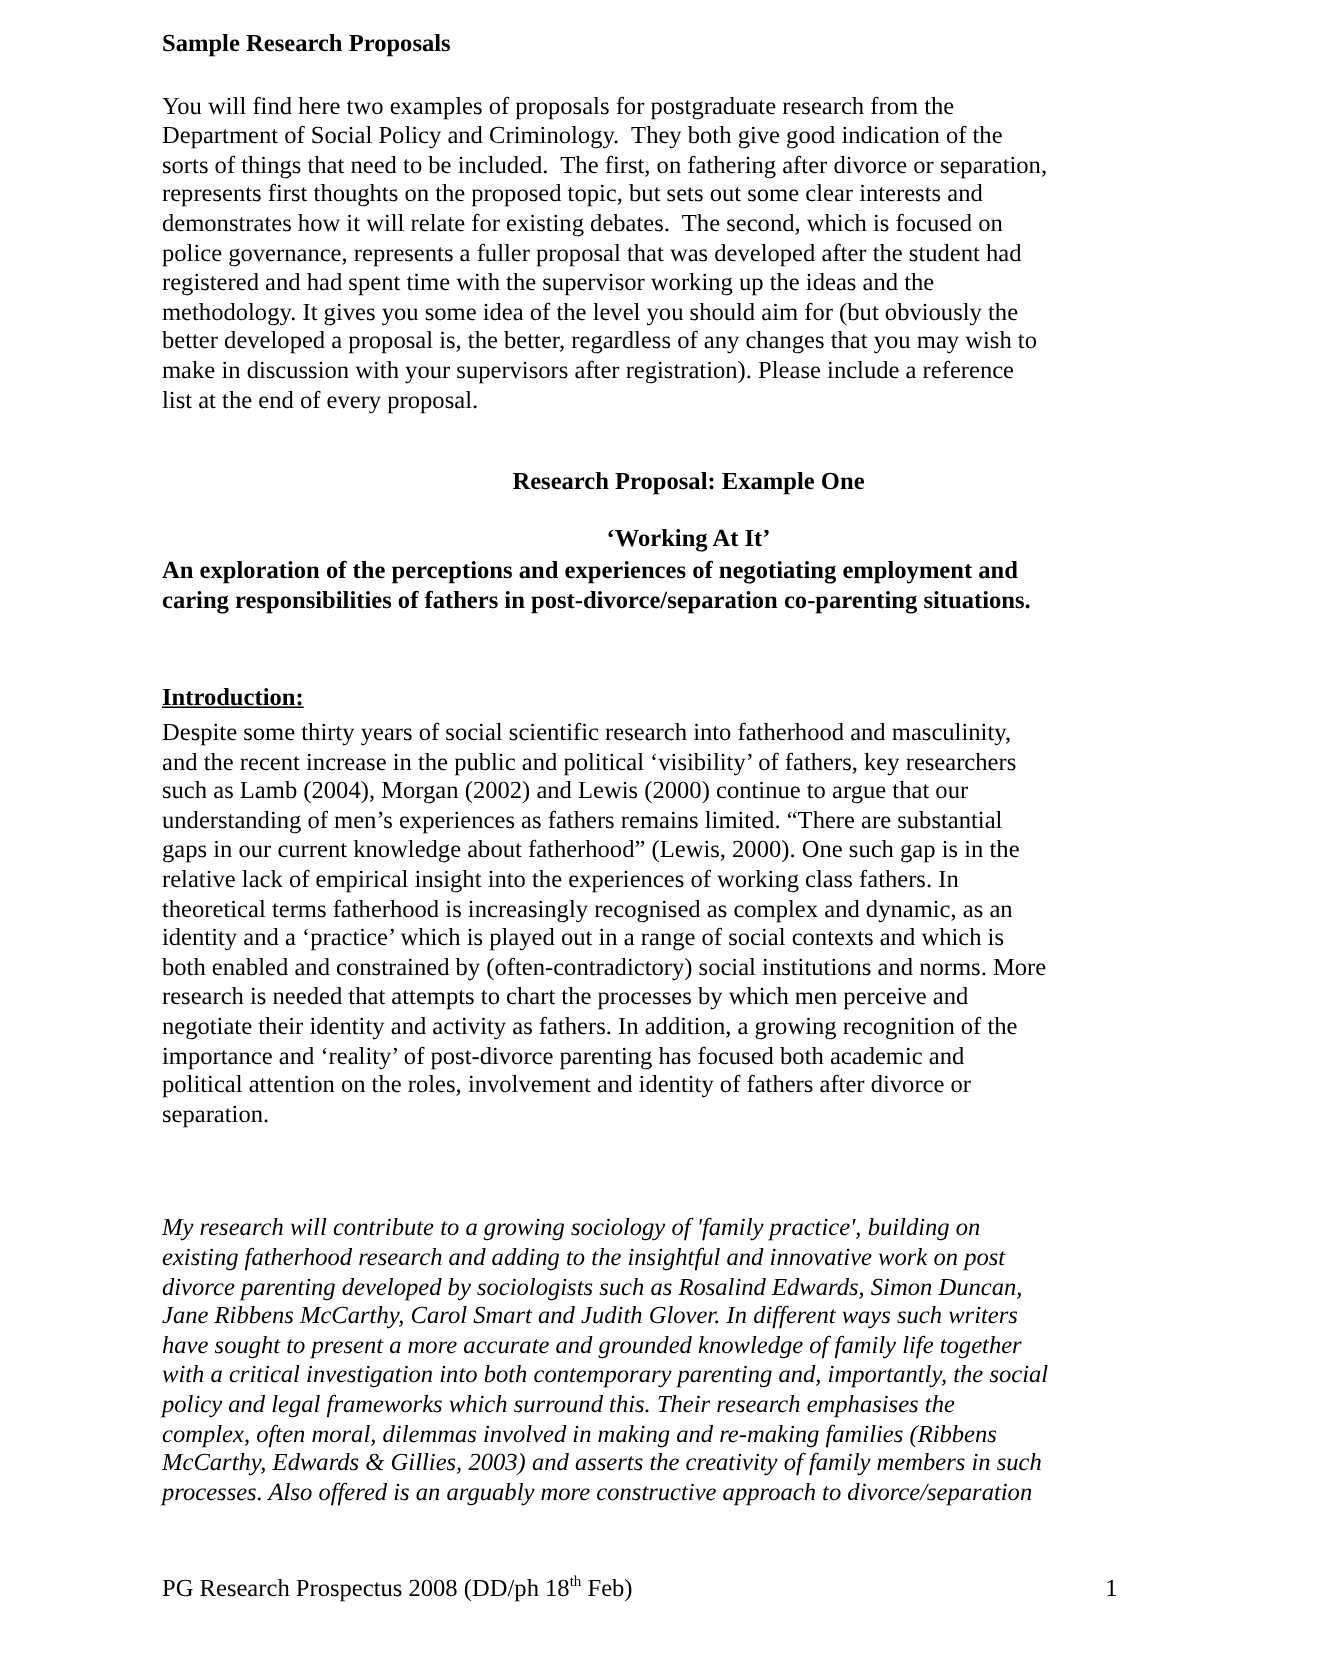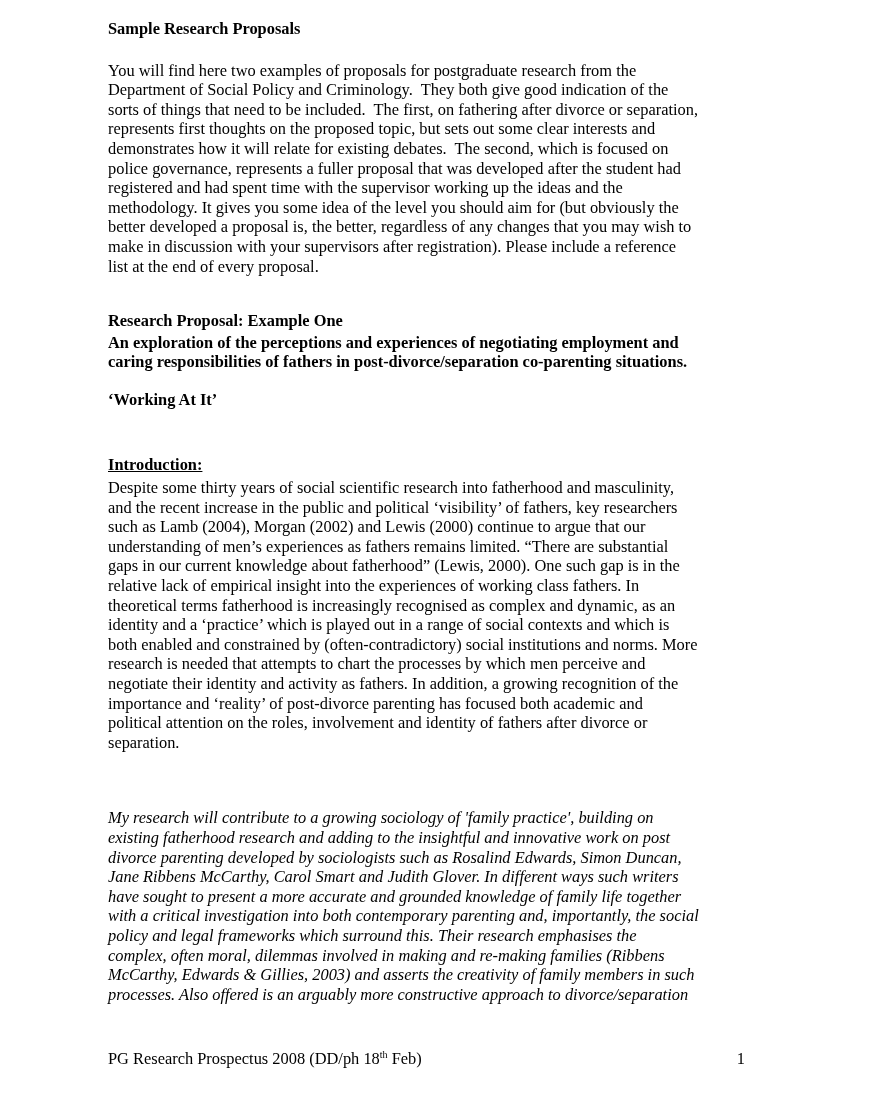--- a/index.html
+++ b/index.html
@@ -14,21 +14,21 @@
     overflow: hidden;
   }
   .page {
     box-sizing: border-box;
     width: 889px;
     height: 1104px;
     padding: 19px 79px 0 108px;
   }
   .doc-block { margin: 0; white-space: pre; }
   .bold { font-weight: bold; }
-  .centered { }
+  .centered { text-align: center; }
   .text-col { width: 702px; }
   .doc-title { margin: 0; font-size: 16.4px; font-weight: bold; white-space: pre; }
   .intro-par { margin-top: 22px; }
   .example-heading { margin-top: 35px; }
   .proposal-title { margin-top: 18px; }
   .proposal-subtitle { margin-top: 2px; }
   .section-heading { margin-top: 45px; text-decoration: underline; }
   .par-1 { margin-top: 4px; }
   .par-2 { margin-top: 56px; font-style: italic; }
   .footer {
@@ -60,24 +60,24 @@
 demonstrates how it will relate for existing debates.  The second, which is focused on
 police governance, represents a fuller proposal that was developed after the student had
 registered and had spent time with the supervisor working up the ideas and the
 methodology. It gives you some idea of the level you should aim for (but obviously the
 better developed a proposal is, the better, regardless of any changes that you may wish to
 make in discussion with your supervisors after registration). Please include a reference
 list at the end of every proposal.</p>
 
   <p class="doc-block text-col bold centered example-heading">Research Proposal: Example One</p>
 
+  <p class="doc-block text-col bold centered proposal-title">‘Working At It’</p>
+
   <p class="doc-block text-col bold proposal-subtitle">An exploration of the perceptions and experiences of negotiating employment and
 caring responsibilities of fathers in post-divorce/separation co-parenting situations.</p>
-
-  <p class="doc-block text-col bold centered proposal-title">‘Working At It’</p>
 
   <p class="doc-block text-col bold section-heading">Introduction:</p>
 
   <p class="doc-block text-col par-1">Despite some thirty years of social scientific research into fatherhood and masculinity,
 and the recent increase in the public and political ‘visibility’ of fathers, key researchers
 such as Lamb (2004), Morgan (2002) and Lewis (2000) continue to argue that our
 understanding of men’s experiences as fathers remains limited. “There are substantial
 gaps in our current knowledge about fatherhood” (Lewis, 2000). One such gap is in the
 relative lack of empirical insight into the experiences of working class fathers. In
 theoretical terms fatherhood is increasingly recognised as complex and dynamic, as an

